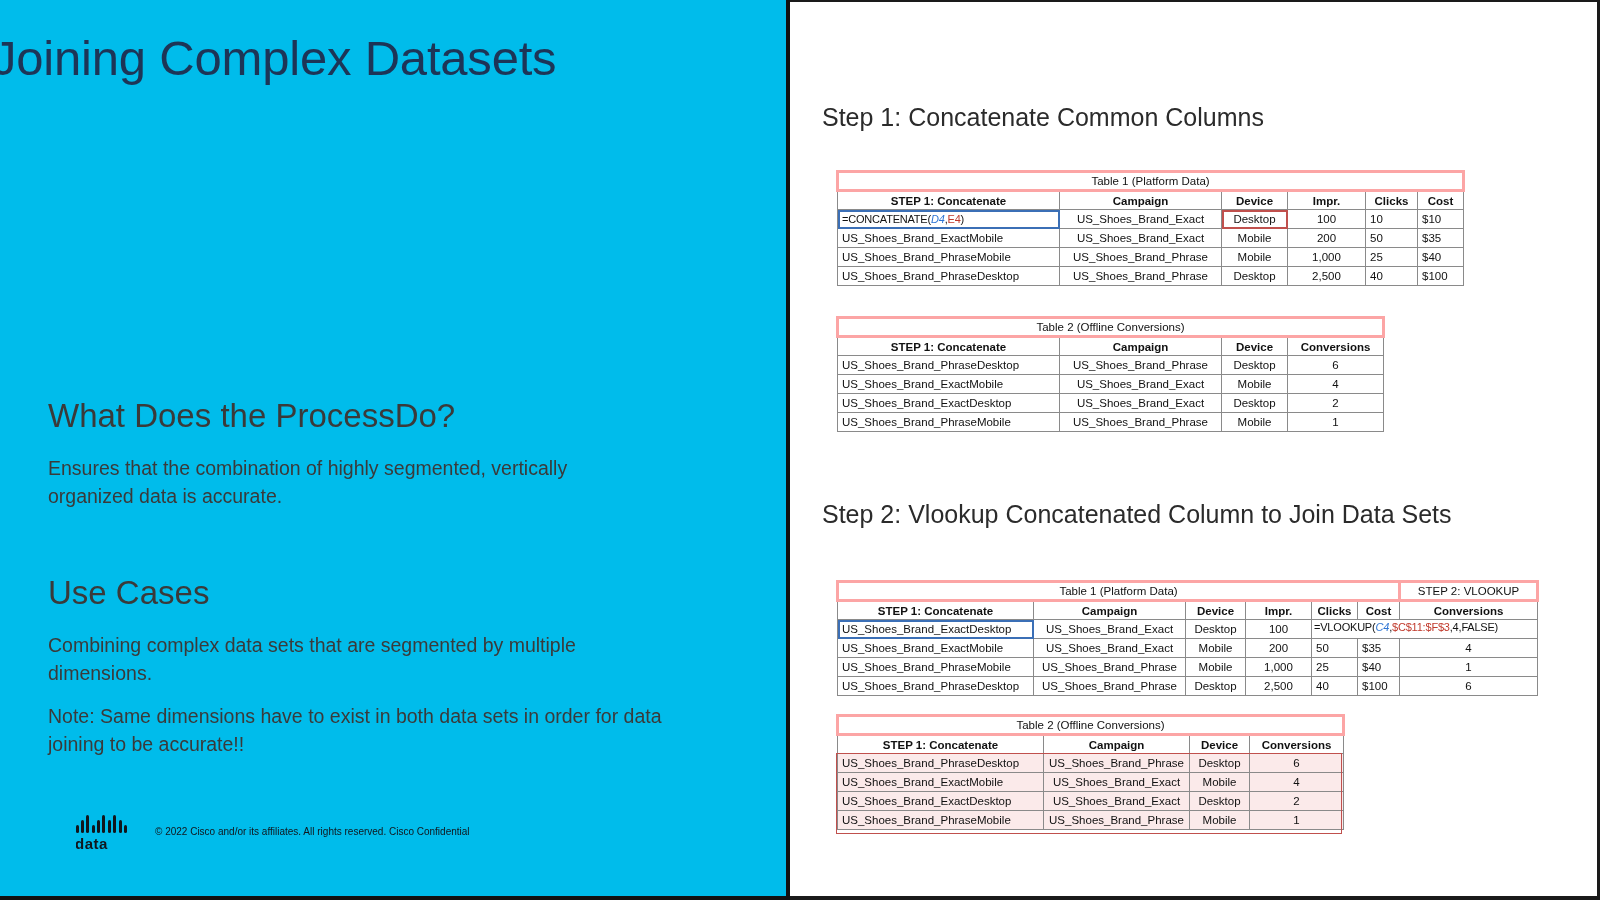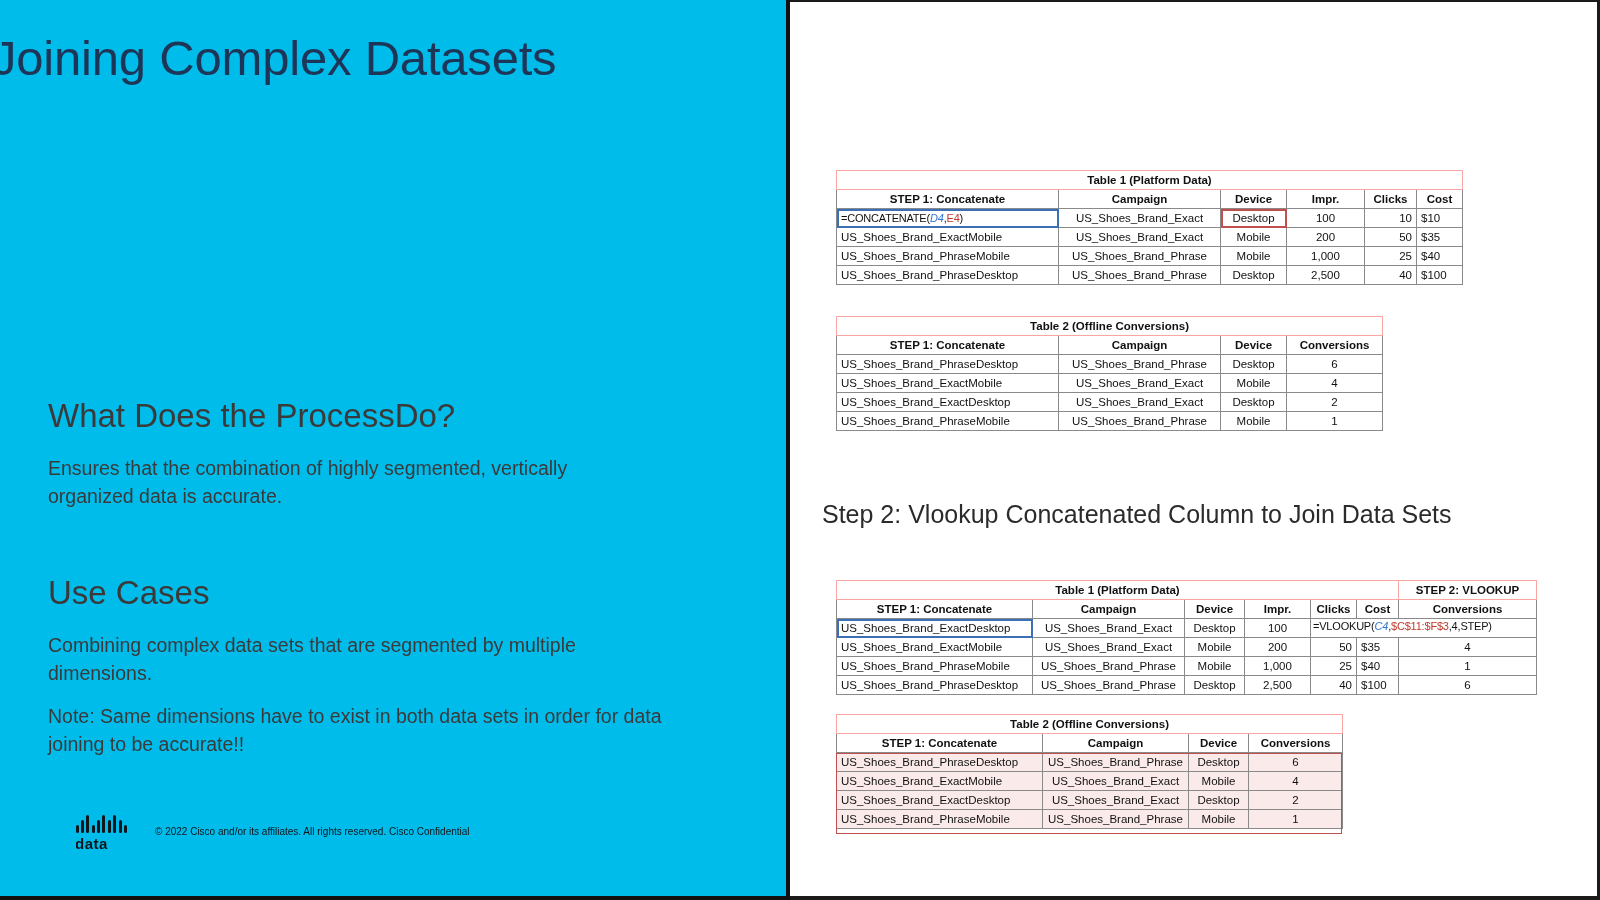--- a/index.html
+++ b/index.html
@@ -78,29 +78,29 @@
   .xl{
     position:absolute;border-collapse:collapse;
     font-family:"Liberation Sans",sans-serif;font-size:11.5px;color:#111;
     background:#ffffff;table-layout:fixed;
   }
   .xl td,.xl th{
     border:1px solid #8a8a8a;padding:1px 4px;height:19px;box-sizing:border-box;
     white-space:nowrap;overflow:hidden;background:#ffffff;font-weight:400;
   }
   .xl .ttl{
-    text-align:center;font-weight:bold;font-size:11.5px;background:#ffffff;
-    border:1px solid #fca5a5;height:19px;
+    text-align:center;font-weight:normal;font-size:11.5px;background:#ffffff;
+    border:3px solid #fca5a5;height:19px;
   }
   .xl .hdr{text-align:center;font-weight:bold;}
   .h-peach{background:#fbdfce;}
   .h-blue{background:#c2d0e8;}
   .c-left{text-align:left;}
   .c-ctr{text-align:center;}
-  .c-right{text-align:right;padding-right:6px;}
+  .c-right{text-align:left;padding-right:6px;}
   .sel-blue{outline:2px solid #3b6fb6;outline-offset:-2px;background:#eef2f9;}
   .sel-red{outline:2px solid #c0504d;outline-offset:-2px;}
   .pinkfill td{background:#fbeaea;}
   .formula{font-size:11px;letter-spacing:-0.2px;}
   .fblue{color:#2e75d4;font-style:italic;}
   .fred{color:#c0392b;}
   .ovf{position:relative;overflow:visible;}
   .spill{
     position:absolute;left:1px;top:1px;white-space:nowrap;z-index:5;background:#ffffff;
     font-size:11px;padding:0 1px;
@@ -137,20 +137,21 @@
         <i style="left:32px;height:13px;"></i>
         <i style="left:37px;height:18px;"></i>
         <i style="left:43px;height:13px;"></i>
         <i style="left:48px;height:8px;"></i>
       </div>
       <div class="cisco-word">data</div>
     </div>
     <div class="copyright">© 2022 Cisco and/or its affiliates. All rights reserved. Cisco Confidential</div>
   </div>
 
+  <div class="step-head" id="rhead1">Step 1: Concatenate Common Columns</div>
   <div class="step-head" id="rhead2">Step 2: Vlookup Concatenated Column to Join Data Sets</div>
 
   <div class="clip" style="left:836px;top:170px;width:760px;height:128px;">
   <table class="xl" style="left:0px;top:0px;width:626px;">
     <colgroup>
           <col style="width:222px">
           <col style="width:162px">
           <col style="width:66px">
           <col style="width:78px">
           <col style="width:52px">
@@ -272,21 +273,21 @@
       <td class="hdr h-blue">Clicks</td>
       <td class="hdr h-blue">Cost</td>
       <td class="hdr h-blue">Conversions</td>
     </tr>
     <tr>
       <td class="c-left sel-blue">US_Shoes_Brand_ExactDesktop</td>
       <td class="c-ctr">US_Shoes_Brand_Exact</td>
       <td class="c-ctr">Desktop</td>
       <td class="c-ctr">100</td>
       <td class="ovf" colspan="3">
-        <span class="spill formula"><span>=VLOOKUP(</span><span class="fblue">C4</span><span>,</span><span class="fred">$C$11:$F$3</span><span>,4,STEP)</span></span>
+        <span class="spill formula"><span>=VLOOKUP(</span><span class="fblue">C4</span><span>,</span><span class="fred">$C$11:$F$3</span><span>,4,FALSE)</span></span>
       </td>
     </tr>
     <tr>
       <td class="c-left">US_Shoes_Brand_ExactMobile</td>
       <td class="c-ctr">US_Shoes_Brand_Exact</td>
       <td class="c-ctr">Mobile</td>
       <td class="c-ctr">200</td>
       <td class="c-right">50</td>
       <td class="c-left">$35</td>
       <td class="c-ctr">4</td>

